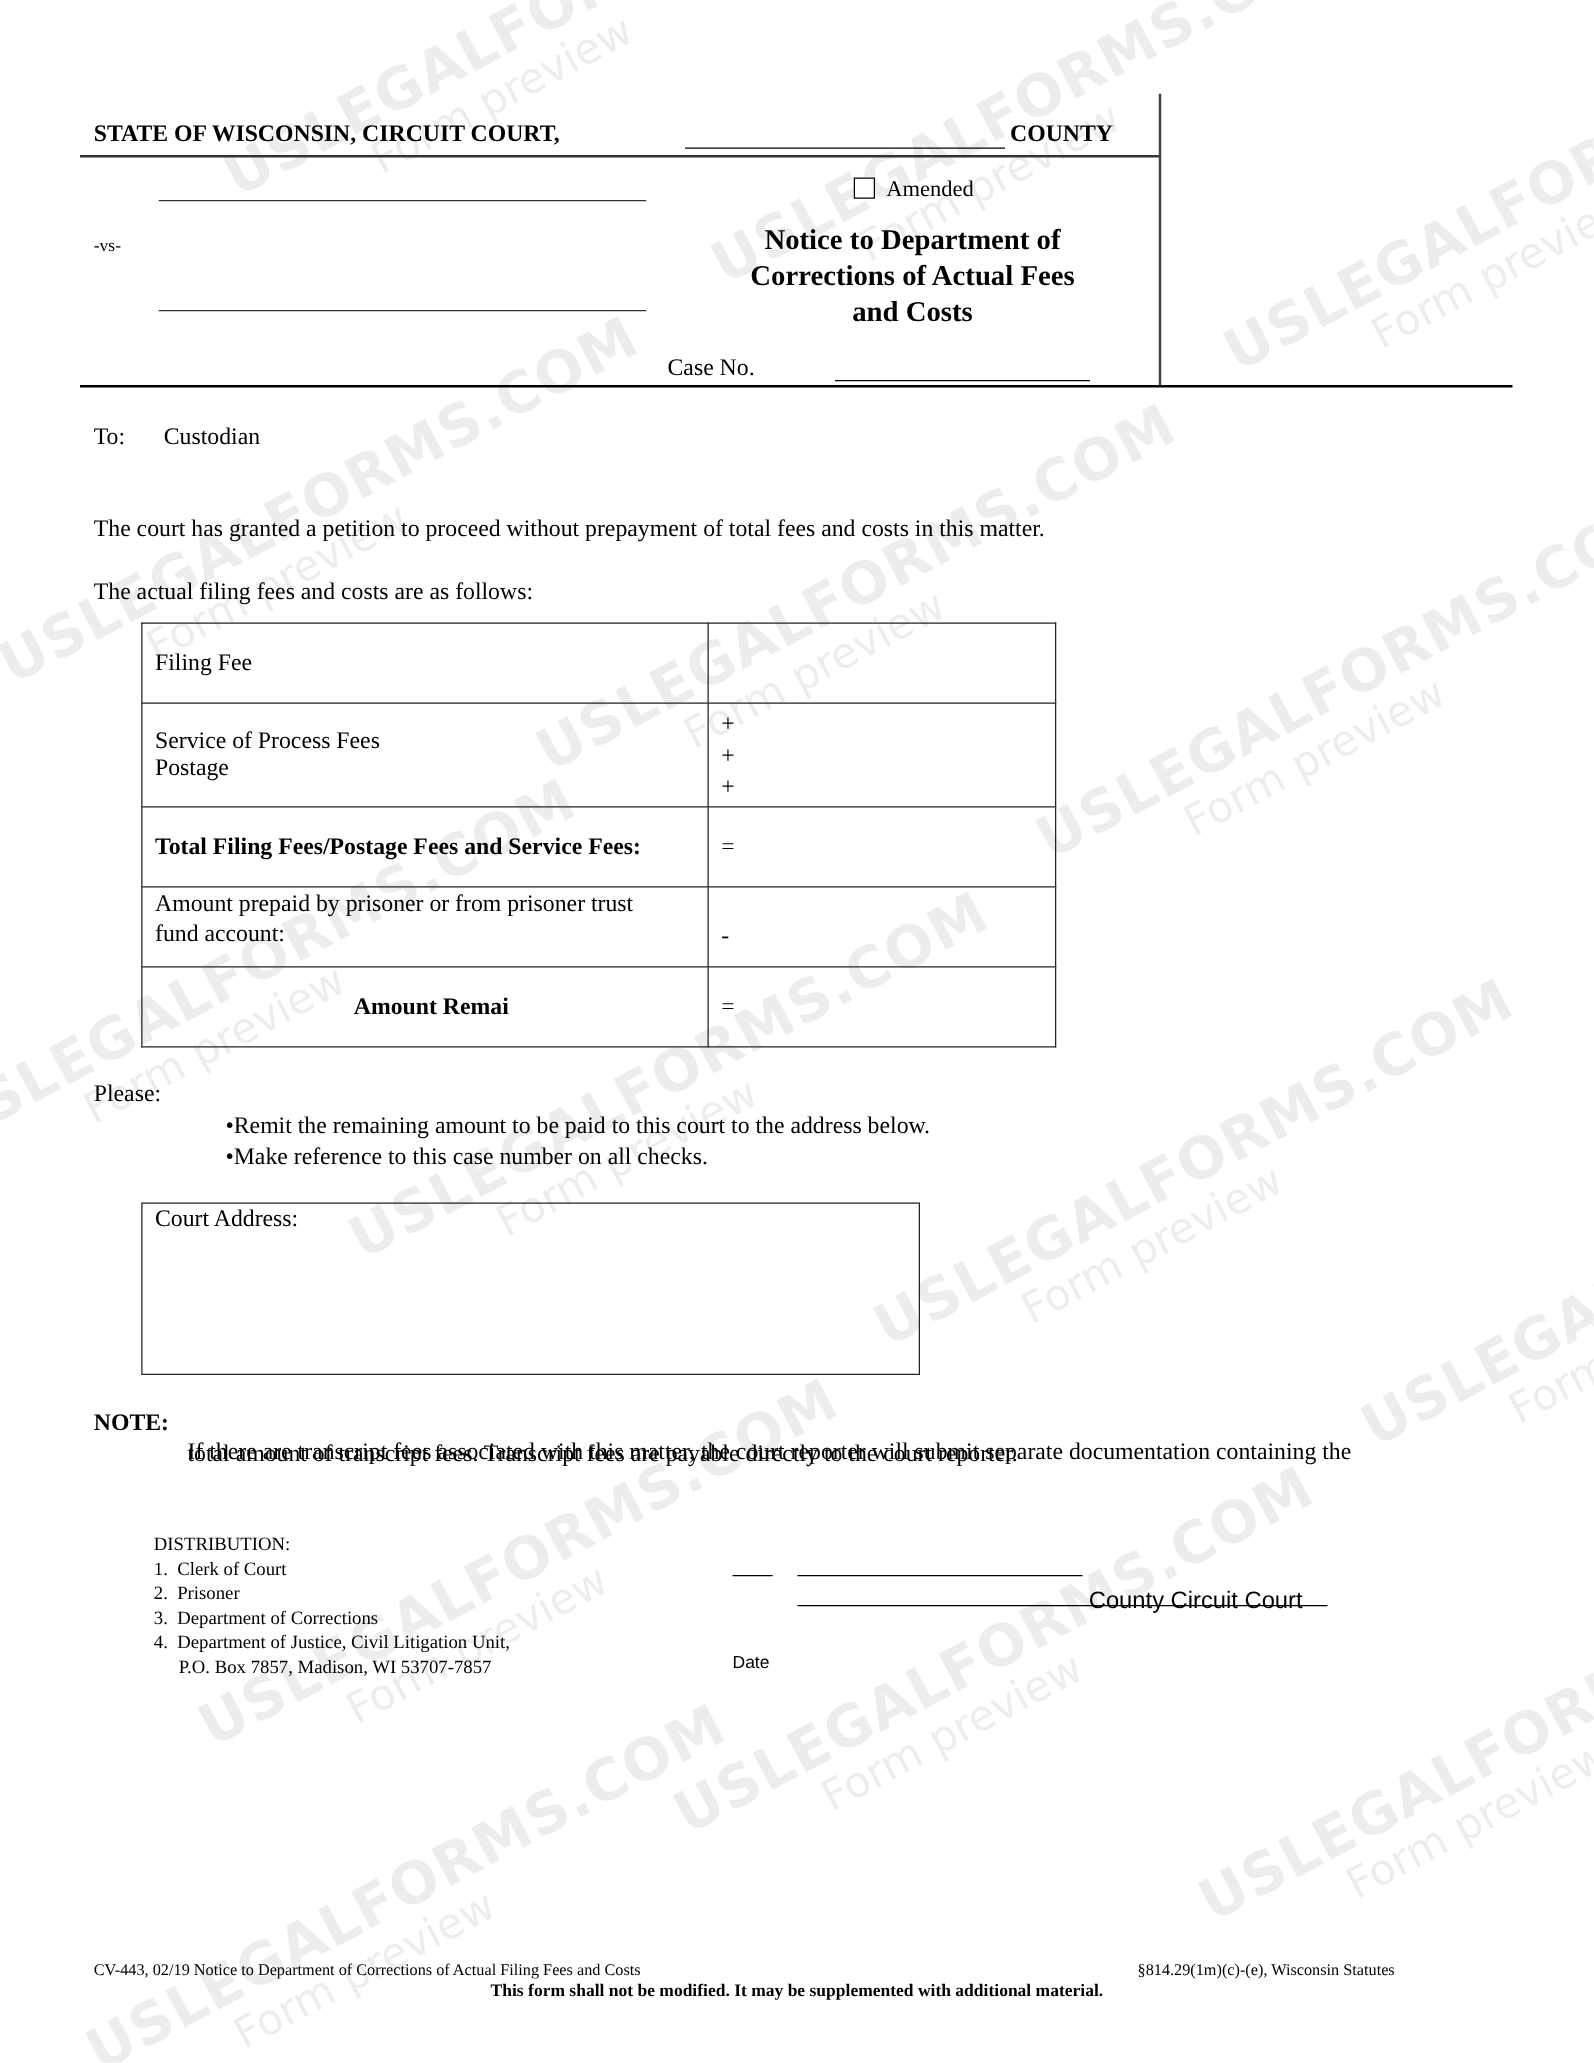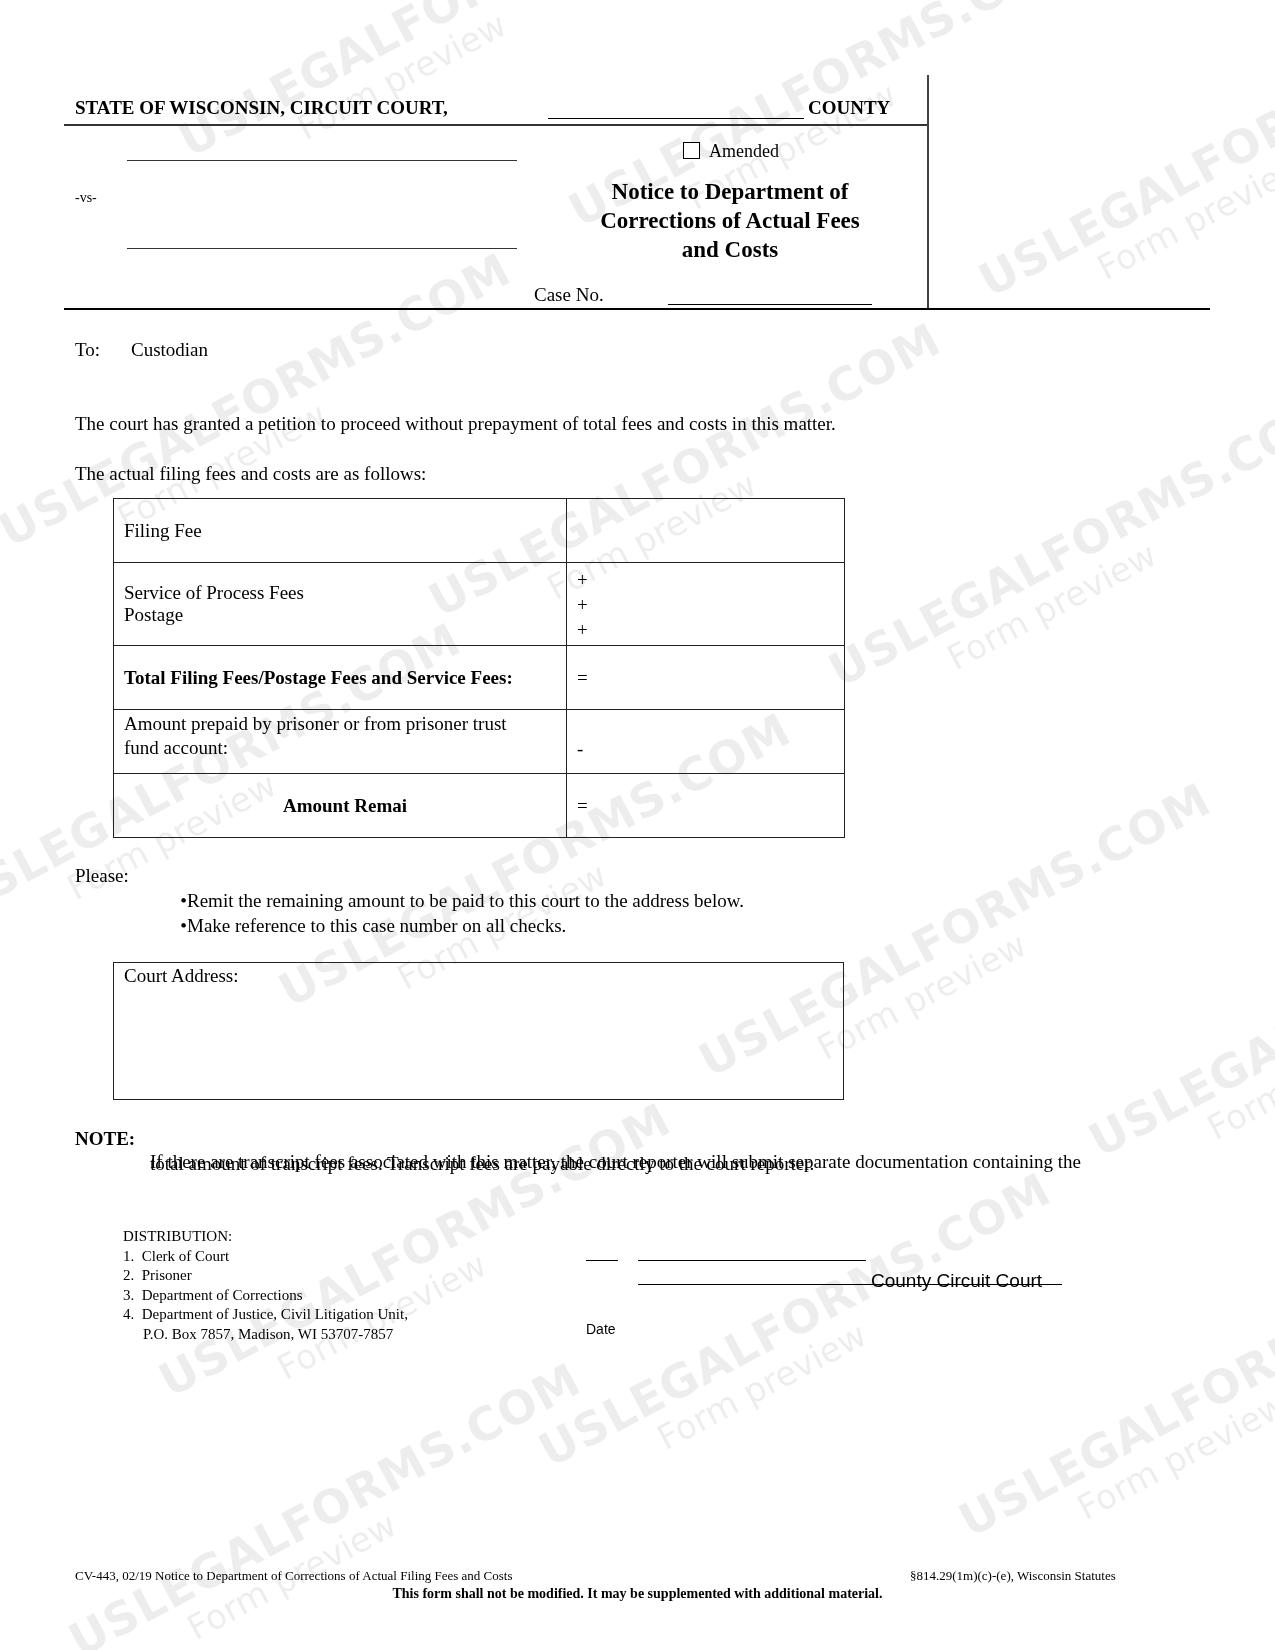--- a/index.html
+++ b/index.html
@@ -14,21 +14,21 @@
   .vline { position:absolute; background:#444; width:2px; }
   .t19 { font-size:19px;text-align:right; }
   .t18 { font-size:18px; }
   .bold { font-weight:bold; }
   .title { font-size:23px; font-weight:bold; text-align:center; line-height:29px; }
   .checkbox { position:absolute; width:17px; height:17px; border:1.5px solid #000; box-sizing:border-box; background:#fff; }
   table.fees { position:absolute; left:113px; top:498px; width:732px; border-collapse:collapse; font-size:19px; }
   table.fees td { border:1.5px solid #222; padding:0 10px; vertical-align:middle; }
   table.fees td.c1 { width:436px; }
   table.fees td.c2 { width:260px; }
-  .addrbox { position:absolute; left:113px; top:962px; width:731px; height:138px; border:1.5px solid #222; box-sizing:border-box; }
+  .addrbox { position:absolute; left:113px; top:962px; width:623px; height:138px; border:1.5px solid #222; box-sizing:border-box; }
   .sans { font-family:"Liberation Sans", "DejaVu Sans", sans-serif;margin-top:30px; }
 </style>
 </head>
 <body>
 
 <div class="wm" style="left:170px;top:120px;">
     <span class="big">USLEGALFORMS.COM</span>
     <span class="small">Form preview</span>
   </div>
 <div class="wm" style="left:560px;top:190px;">

